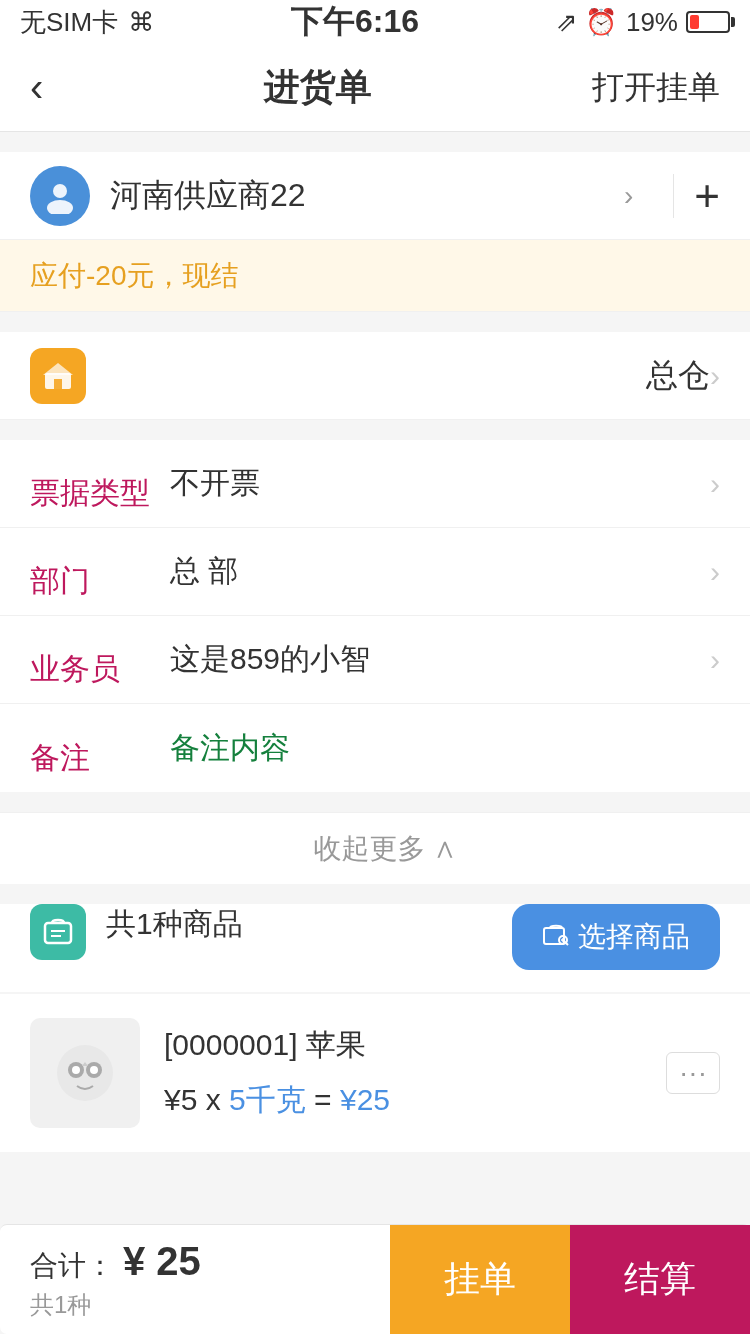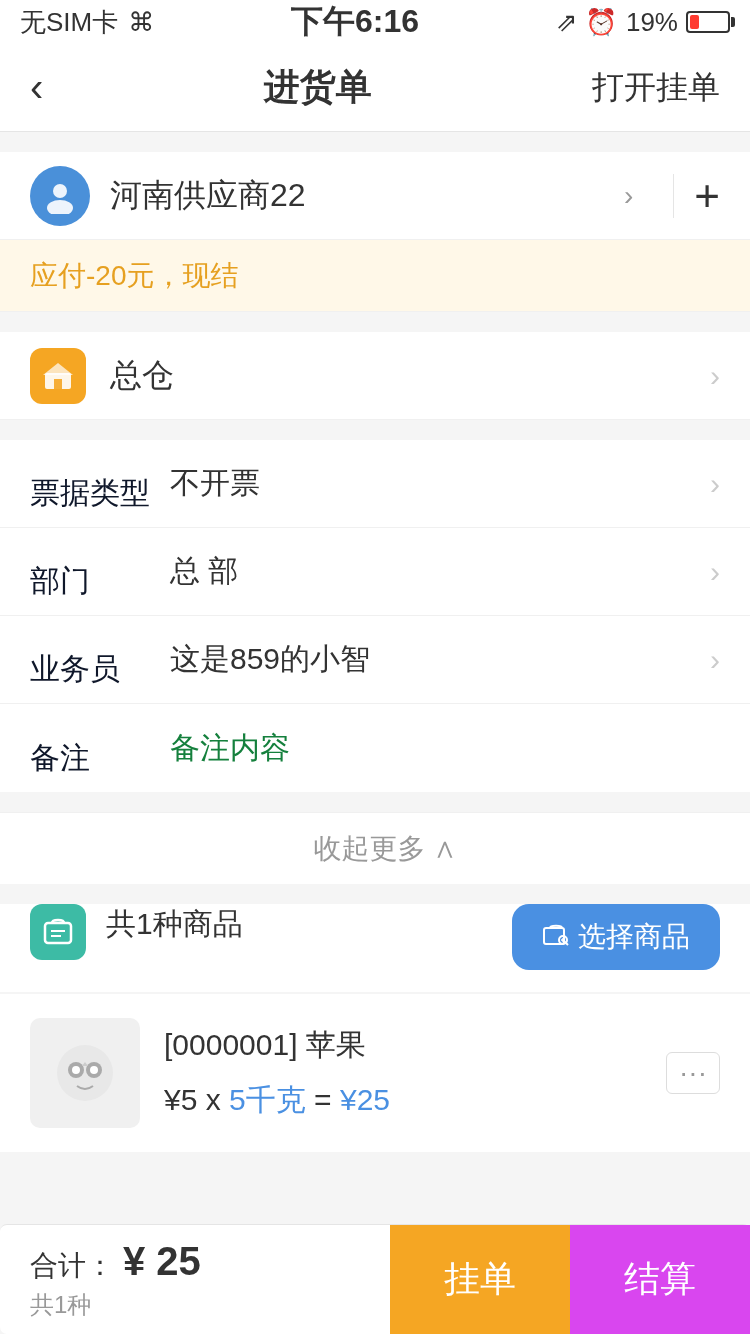--- a/index.html
+++ b/index.html
@@ -100,20 +100,21 @@
 
     
     .warehouse-row {
       background: #fff;
       display: flex;
       align-items: center;
       padding: 0 30px;
       height: 88px;
       margin-top: 20px;
       border-bottom: 1px solid #f0f0f0;
+      text-align: right;
     }
     .warehouse-icon-wrap {
       width: 56px; height: 56px; border-radius: 12px; background: #f5a623;
       display: flex; align-items: center; justify-content: center;
       margin-right: 24px; flex-shrink: 0;
     }
     .warehouse-name { flex: 1; font-size: 32px; color: #333; }
     .row-chevron { color: #ccc; font-size: 30px; }
 
     
@@ -124,21 +125,21 @@
     .form-row {
       display: flex;
       align-items: center;
       padding: 0 30px;
       height: 88px;
       border-bottom: 1px solid #f0f0f0;
     }
     .form-row:last-child { border-bottom: none; }
     .form-label {
       font-size: 30px;
-      color: #0f172a;
+      color: #be185d;
       width: 120px;
       flex-shrink: 0;
       margin-top: 20px;
     }
     .form-value {
       flex: 1;
       font-size: 30px;
       color: #333;
       padding-left: 20px;
     }
@@ -246,21 +247,21 @@
     }
     .total-label { font-size: 28px; color: #333; }
     .total-amount { font-size: 40px; font-weight: 600; color: #333; display: inline; }
     .total-count { font-size: 24px; color: #999; margin-top: 4px; }
     .btn-hang {
       width: 180px; height: 110px; background: #f5a623;
       border: none; color: #fff; font-size: 36px; cursor: pointer;
       display: flex; align-items: center; justify-content: center;
     }
     .btn-checkout {
-      width: 180px; height: 110px; background: #d946ef;
+      width: 180px; height: 110px; background: #be185d;
       border: none; color: #fff; font-size: 36px; cursor: pointer;
       display: flex; align-items: center; justify-content: center;
     }
   </style>
 </head>
 <body>
 
 <div class="status-bar">
   <div class="status-left">
     <span>无SIM卡</span>

